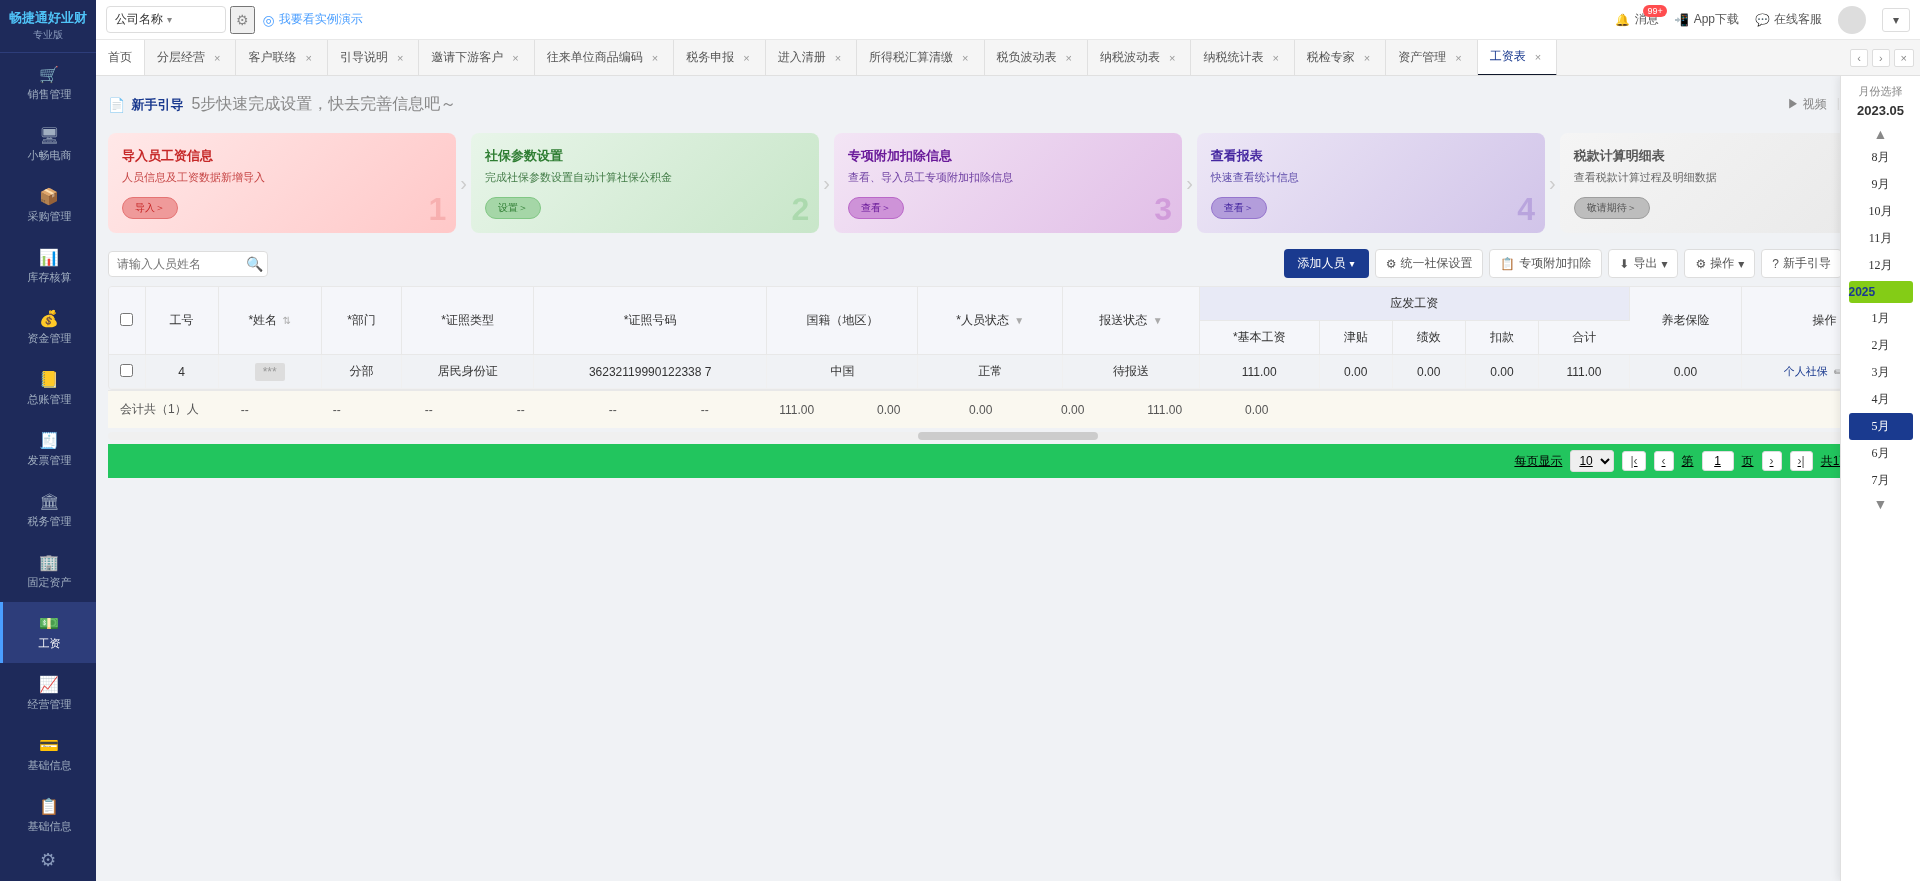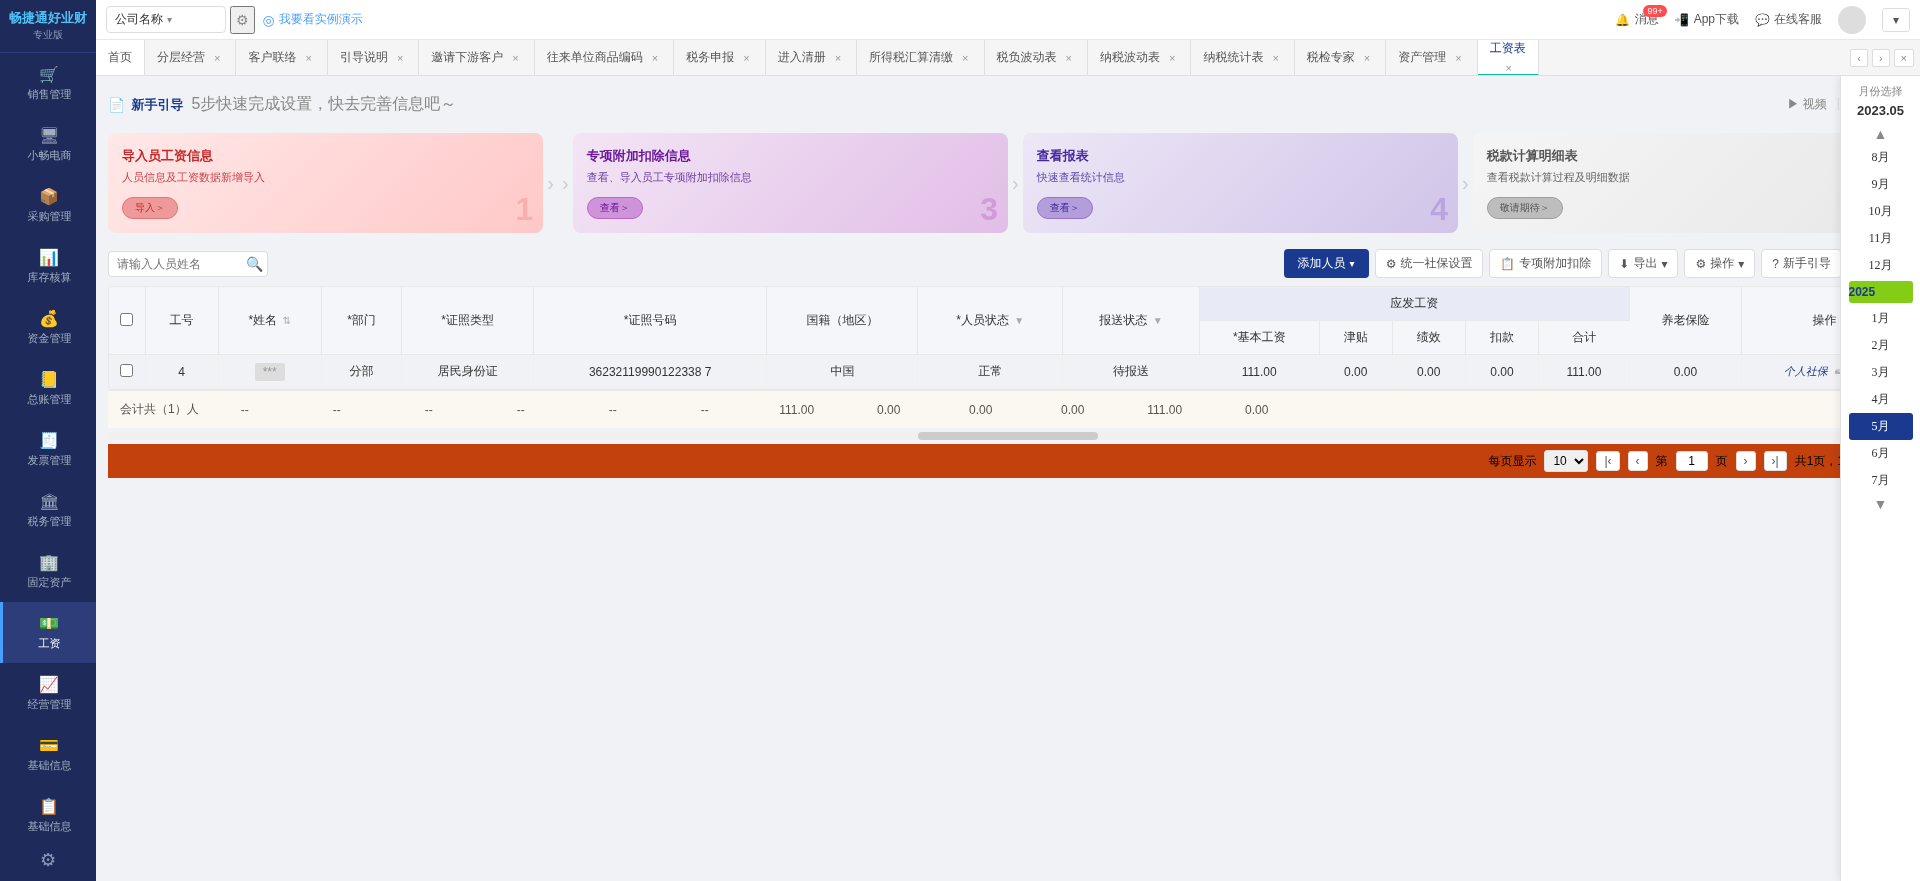--- a/index.html
+++ b/index.html
@@ -32,21 +32,21 @@
     .header-right { margin-left: auto; display: flex; align-items: center; gap: 16px; }
     .notification-btn { position: relative; display: flex; align-items: center; gap: 4px; cursor: pointer; color: #555; }
     .notification-badge { position: absolute; top: -6px; right: -8px; background: #ff4d4f; color: #fff; font-size: 9px; padding: 1px 4px; border-radius: 8px; min-width: 16px; text-align: center; }
     .app-download-btn, .online-service-btn { display: flex; align-items: center; gap: 4px; cursor: pointer; color: #555; }
     .user-avatar { width: 28px; height: 28px; background: #ddd; border-radius: 50%; cursor: pointer; }
 
     
     .tabs-bar { height: 36px; background: #f5f5f5; border-bottom: 1px solid #e0e0e0; display: flex; align-items: center; overflow-x: auto; white-space: nowrap; }
     .tab-item { display: inline-flex; align-items: center; gap: 4px; padding: 0 12px; height: 36px; cursor: pointer; border-right: 1px solid #e0e0e0; color: #555; font-size: 12px; flex-shrink: 0; }
     .tab-item:first-child { background: #fff; }
-    .tab-item.active { background: #fff; color: #1a3a8f; border-bottom: 2px solid #14b8a6; flex-direction: column; }
+    .tab-item.active { background: #fff; color: #1a3a8f; border-bottom: 2px solid #0f172a; }
     .tab-close { color: #999; font-size: 11px; margin-left: 2px; padding: 1px 3px; border-radius: 2px; }
     .tab-nav-btns { margin-left: auto; display: flex; align-items: center; padding: 0 6px; gap: 4px; }
     .tab-nav-btn { cursor: pointer; color: #888; padding: 2px 6px; border: 1px solid #ddd; border-radius: 2px; background: #fff; font-size: 11px; }
 
     
     .guide-banner { display: flex; align-items: center; padding: 6px 0; margin-bottom: 12px; }
     .guide-icon { color: #1a3a8f; font-size: 14px; margin-right: 6px; }
     .guide-title { color: #1a3a8f; font-weight: bold; font-size: 13px; }
     .guide-sub { color: #888; font-size: 16px; margin-left: 8px; }
     .guide-actions { margin-left: auto; display: flex; gap: 10px; }
@@ -98,21 +98,21 @@
     
     .table-wrapper { overflow-x: auto; border: 1px solid #e8e8e8; border-radius: 4px; }
     table { width: 100%; border-collapse: collapse; min-width: 1400px; }
     thead tr th { background: #f5f6fa; color: #333; font-weight: normal; padding: 8px 10px; border-bottom: 1px solid #e8e8e8; border-right: 1px solid #e8e8e8; text-align: center; white-space: nowrap; font-size: 12px; }
     thead tr th:last-child { border-right: none; }
     .th-group { background: #e8eaf6; text-align: center; }
     tbody tr td { padding: 8px 10px; border-bottom: 1px solid #f0f0f0; border-right: 1px solid #f0f0f0; text-align: center; color: #333; font-size: 12px; }
     tbody tr td:last-child { border-right: none; }
     .checkbox-cell { width: 36px; }
     .filter-icon { color: #aaa; cursor: pointer; margin-left: 2px; font-size: 10px; }
-    .action-links { display: flex; align-items: center; gap: 6px; justify-content: center; font-style: italic; }
+    .action-links { display: flex; align-items: center; gap: 6px; justify-content: center; }
     .action-link { color: #1a3a8f; cursor: pointer; font-size: 11px; }
     .action-icon { color: #888; cursor: pointer; font-size: 12px; }
 
     
     .table-footer { padding: 10px 12px; background: #faf8f0; border-top: 1px solid #e8e8e8; display: flex; align-items: center; color: #555; font-size: 12px; gap: 16px; }
     .footer-values { display: flex; gap: 32px; flex: 1; }
     .footer-val { text-align: center; min-width: 60px; }
     .page-size-select { border: 1px solid #ddd; border-radius: 3px; padding: 2px 4px; font-size: 12px; }
     .page-btn { border: 1px solid #ddd; background: #fff; padding: 2px 7px; border-radius: 3px; cursor: pointer; color: #555; font-size: 12px; }
     .page-btn:disabled { color: #ccc; cursor: default; }
@@ -321,20 +321,26 @@
       <div class="steps-container">
 
         <div class="step-card pink">
           <div class="step-title">导入员工资信息</div>
           <div class="step-desc">人员信息及工资数据新增导入</div>
           <button class="step-btn">导入＞</button>
           <span class="step-num">1</span>
         </div>
         <div class="step-arrow">›</div>
 
+        <div class="step-card green">
+          <div class="step-title">社保参数设置</div>
+          <div class="step-desc">完成社保参数设置自动计算社保公积金</div>
+          <button class="step-btn">设置＞</button>
+          <span class="step-num">2</span>
+        </div>
         <div class="step-arrow">›</div>
 
         <div class="step-card purple">
           <div class="step-title">专项附加扣除信息</div>
           <div class="step-desc">查看、导入员工专项附加扣除信息</div>
           <button class="step-btn">查看＞</button>
           <span class="step-num">3</span>
         </div>
         <div class="step-arrow">›</div>
 
@@ -474,21 +480,21 @@
           <span class="footer-val">0.00</span>
           <span class="footer-val">111.00</span>
           <span class="footer-val">0.00</span>
         </div>
       </div>
 
       <div class="scrollbar-track">
         <div class="scrollbar-thumb"></div>
       </div>
 
-      <div style="display:flex;align-items:center;justify-content:flex-end;padding:6px 28px;background:#c2410c;gap:8px;">
+      <div style="display:flex;align-items:center;justify-content:flex-end;padding:6px 2px;background:#22c55e;gap:8px;text-decoration:underline;">
         <span>每页显示</span>
         <select class="page-size-select">
           <option value="10">10</option>
           <option value="20">20</option>
           <option value="50">50</option>
         </select>
         <button class="page-btn">|‹</button>
         <button class="page-btn">‹</button>
         <span>第</span>
         <input type="text" style="border: 1px solid rgb(221, 221, 221); border-radius: 3px; width: 32px; text-align: center; padding: 2px; font-size: 12px;" value="1">

